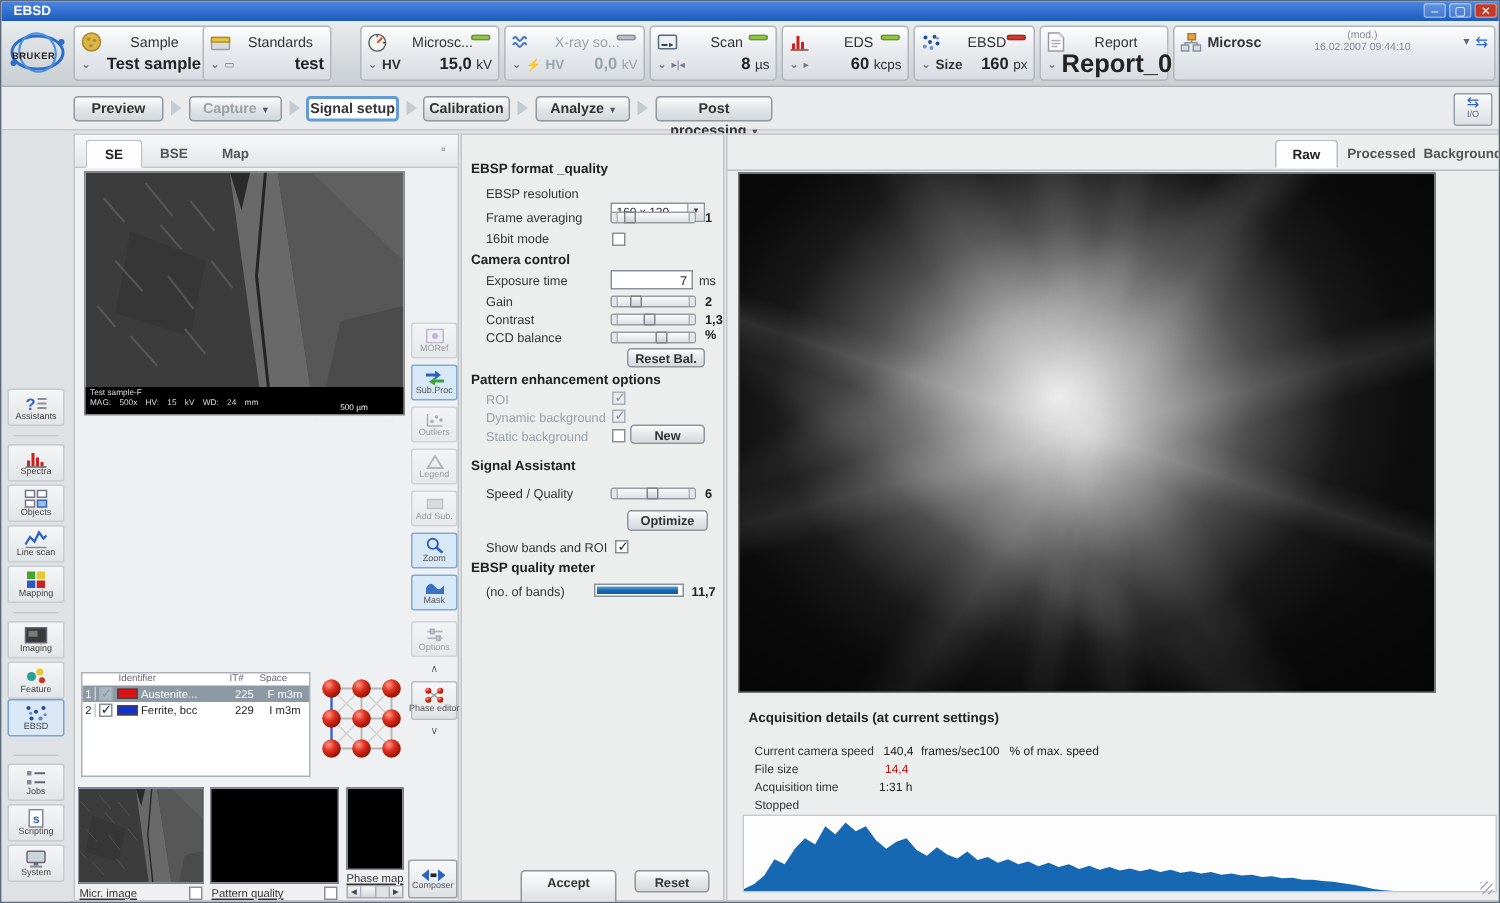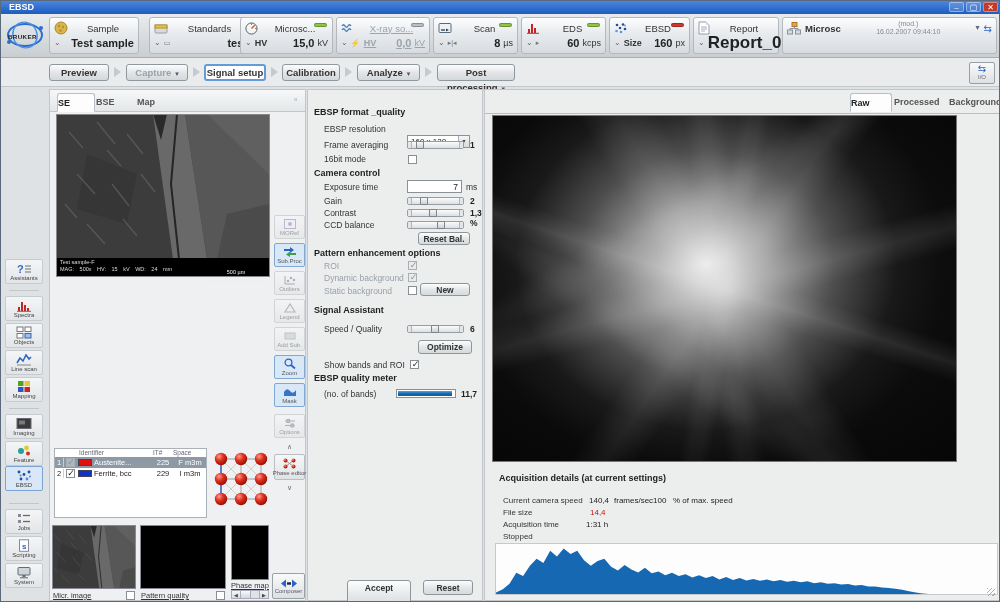--- a/index.html
+++ b/index.html
@@ -16,21 +16,21 @@
   .brukerlogo{position:absolute;left:3px;top:6px;}
   .grp{position:absolute;top:3px;height:37px;border:1px solid #b2b8be;border-radius:3px;background:linear-gradient(#fcfdfe,#e8ebee 45%,#d8dce0);box-shadow:inset 0 1px 0 #fff;}
   .grp-r1{position:absolute;left:0;top:2px;right:0;height:16px;display:flex;align-items:center;gap:4px;padding:0 4px;}
   .grp-r2{position:absolute;left:0;bottom:2px;right:0;height:16px;display:flex;align-items:center;gap:3px;padding:0 4px;}
   .gl{font-size:9.5px;color:#333;flex:1;text-align:center;}
   .gv{font-size:11px;font-weight:bold;color:#222;flex:1;text-align:right;}
   .gu{font-size:9px;color:#333;}
   .gp{font-size:9px;color:#333;font-weight:bold;}
   .chev{font-size:8px;color:#667;line-height:8px;}
   .led{position:absolute;right:5px;top:5px;width:13px;height:4px;border-radius:2px;border:1px solid rgba(0,0,0,.25);}
-  .grp.dim .gl,.grp.dim .gv,.grp.dim .gu,.grp.dim .gp{color:#9aa4ac;text-decoration:underline;}
+  .grp.dim .gl,.grp.dim .gv,.grp.dim .gu,.grp.dim .gp{color:#9aa4ac;}
   .gmini{font-size:7px;color:#778;}
   .bolt{color:#d03020;font-size:8px;}
   .proj-ts{font-size:7px;color:#889;line-height:8px;text-align:center;}
   .folder{display:inline-block;width:11px;height:8px;background:#e8c04a;border:1px solid #b08820;border-radius:1px;position:relative;}
   .folder::before{content:"";position:absolute;left:0;top:-3px;width:5px;height:2px;background:#e8c04a;border:1px solid #b08820;border-bottom:none;}
   .plusbox{display:inline-block;width:8px;height:8px;border:1px solid #8a929a;background:#fff;font-size:7px;line-height:7px;text-align:center;color:#445;}
   .combo-sq{width:11px;height:11px;border:1px solid #8a929a;background:linear-gradient(#f2f4f5,#d6dadd);font-size:6px;line-height:10px;text-align:center;color:#334;}
   
   .workflow{position:absolute;left:0;top:57px;width:1000px;height:29px;background:#e9ebec;border-bottom:1px solid #c2c7ca;}
   .wf-btn{position:absolute;top:6px;height:17px;border:1px solid #8e989e;border-radius:3px;background:linear-gradient(#fdfdfd,#e3e6e8 50%,#d4d8db);font-size:9.5px;font-weight:bold;color:#333;text-align:center;line-height:15px;}
@@ -47,21 +47,21 @@
   .sbi.sel{background:#d9e7f7;border:1px solid #79a5d6;}
   .sbl{font-size:6px;color:#444;line-height:6px;}
   .sbsep{position:absolute;left:8px;width:30px;height:1px;background:#c2c7ca;}
   
   .panel{position:absolute;top:88px;height:512px;background:#eef0f1;border:1px solid #c2c6c9;}
   .left-panel{left:48px;width:257px;}
   .mid-panel{left:306px;width:176px;background:#eceeee;}
   .right-panel{left:483px;width:516px;background:#eceeee;}
   
   .tabbar{position:absolute;left:0;top:0;right:0;height:22px;background:linear-gradient(#f6f7f8,#e4e7e9);border-bottom:1px solid #c2c6c9;}
-  .tab{position:absolute;top:3px;height:19px;line-height:18px;font-size:9px;font-weight:bold;color:#555;}
+  .tab{position:absolute;top:3px;height:19px;line-height:18px;text-align:center;font-size:9px;font-weight:bold;color:#555;}
   .tab.sel{background:#fdfdfd;border:1px solid #b8bec3;border-bottom:1px solid #fdfdfd;border-radius:3px 3px 0 0;color:#222;}
   .popout{position:absolute;font-size:8px;color:#667;line-height:8px;}
   .sem{position:absolute;left:6px;top:24px;width:214px;height:163px;border:1px solid #888;}
   .sem svg{display:block;}
   .sem-cap{position:absolute;left:0;bottom:0;width:100%;height:18px;background:#000;color:#ddd;}
   .scl1{position:absolute;left:3px;top:1px;font-size:5.5px;}
   .scl2{position:absolute;left:3px;top:8px;font-size:5.5px;word-spacing:4px;}
   .scale{position:absolute;right:6px;top:2px;width:54px;text-align:center;}
   .scale-label{font-size:5.5px;color:#eee;}
   .scale-line{display:block;height:1px;background:#eee;border-left:1px solid #eee;border-right:1px solid #eee;margin-top:2px;position:relative;}
@@ -203,21 +203,21 @@
             <circle cx="6.5" cy="9.5" r="1.2" fill="#b08f2e"></circle>
           </svg>
         <span class="gl">Sample</span>
       </div>
       <div class="grp-r2">
         <span class="chev">⌄</span>
         <span class="gv">Test sample</span>
       </div>
     </div>
 
-    <div class="grp" style="left:148px;width:103px">
+    <div class="grp" style="left:134px;width:86px">
       <div class="grp-r1">
         <svg width="14" height="13" viewBox="0 0 14 13">
             <rect x="1" y="3" width="12" height="8" rx="1" fill="#d8dadc" stroke="#98a0a8"></rect>
             <rect x="1" y="3" width="12" height="3" fill="#ecc643" stroke="#b09020"></rect>
           </svg>
         <span class="gl">Standards</span>
       </div>
       <div class="grp-r2">
         <span class="chev">⌄</span>
         <span class="gmini">▭</span>

